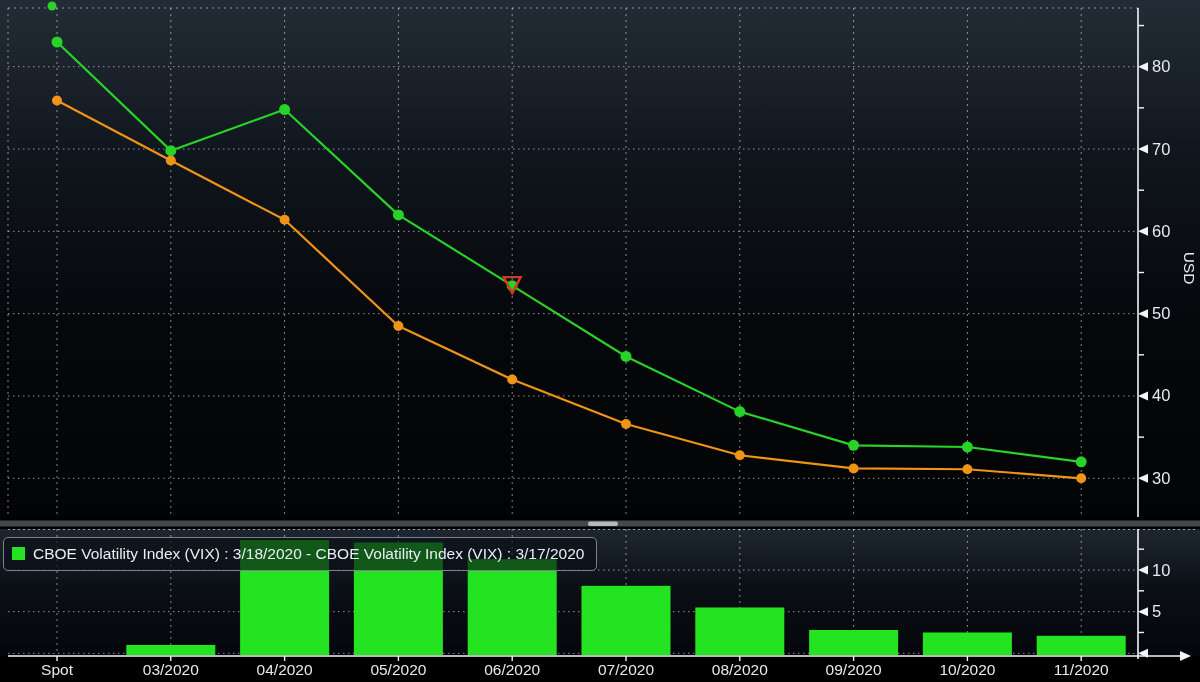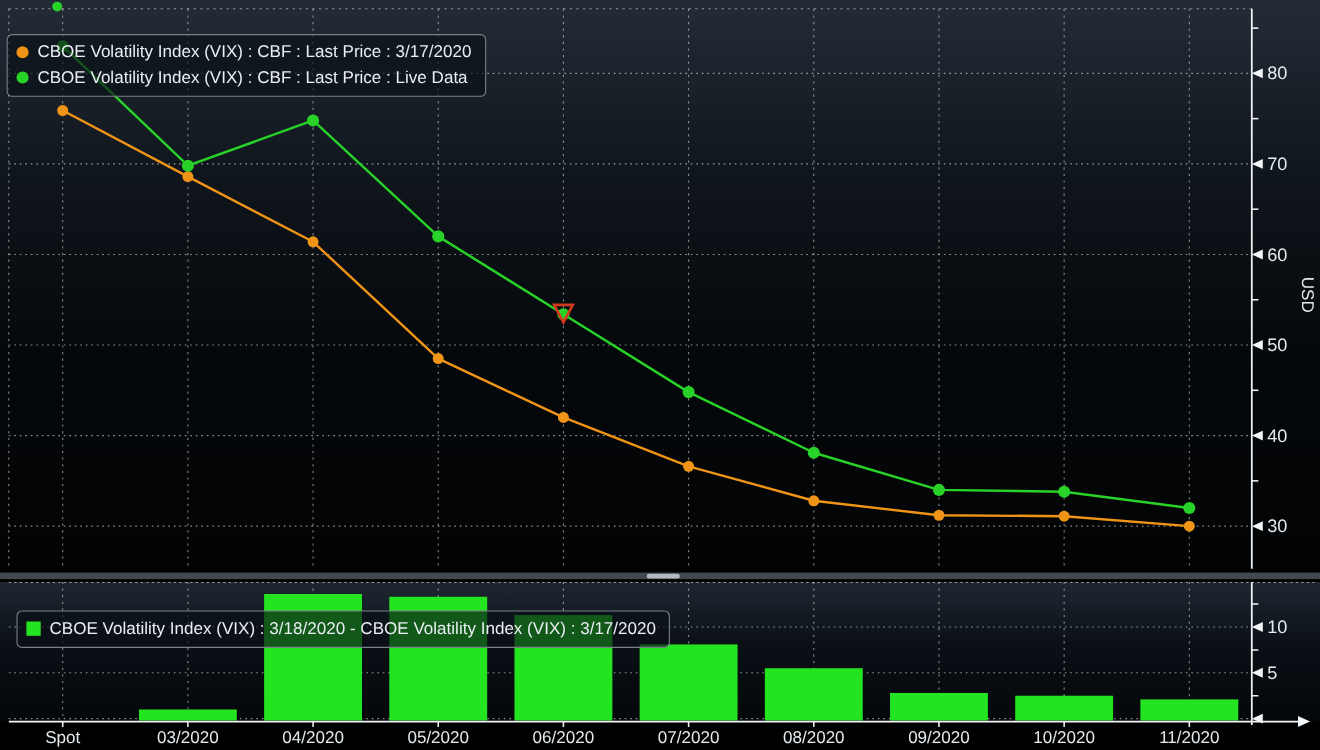--- a/index.html
+++ b/index.html
@@ -159,30 +159,20 @@
       <line x1="739.8" y1="656" x2="739.8" y2="661" stroke="#f2f5f7" stroke-width="1.4"></line>
       <text x="739.8" y="675" text-anchor="middle" fill="#e4eaee" font-size="15.5">08/2020</text>
       <line x1="853.6" y1="656" x2="853.6" y2="661" stroke="#f2f5f7" stroke-width="1.4"></line>
       <text x="853.6" y="675" text-anchor="middle" fill="#e4eaee" font-size="15.5">09/2020</text>
       <line x1="967.4" y1="656" x2="967.4" y2="661" stroke="#f2f5f7" stroke-width="1.4"></line>
       <text x="967.4" y="675" text-anchor="middle" fill="#e4eaee" font-size="15.5">10/2020</text>
       <line x1="1081.2" y1="656" x2="1081.2" y2="661" stroke="#f2f5f7" stroke-width="1.4"></line>
       <text x="1081.2" y="675" text-anchor="middle" fill="#e4eaee" font-size="15.5">11/2020</text>
     </svg>
 
-  <div class="legend" id="legend-top" style="left:6px;top:31px;">
-    <div class="legend-row">
-      <span class="bullet" id="bullet-orange" style="background: rgb(239, 148, 23);"></span>
-      <span>CBOE Volatility Index (VIX) : CBF : Last Price : 3/17/2020</span>
-    </div>
-    <div class="legend-row">
-      <span class="bullet" id="bullet-green" style="background: rgb(40, 210, 40);"></span>
-      <span>CBOE Volatility Index (VIX) : CBF : Last Price : Live Data</span>
-    </div>
-  </div>
 
-  <div class="legend" id="legend-bottom" style="left:3px;top:555px;margin-left:12px;">
+  <div class="legend" id="legend-bottom" style="left:3px;top:537px;">
     <div class="legend-row">
       <span class="sq" id="sq-green" style="background: rgb(36, 227, 32);"></span>
       <span>CBOE Volatility Index (VIX) : 3/18/2020 - CBOE Volatility Index (VIX) : 3/17/2020</span>
     </div>
   </div>
 </div>
 
 </body></html>

